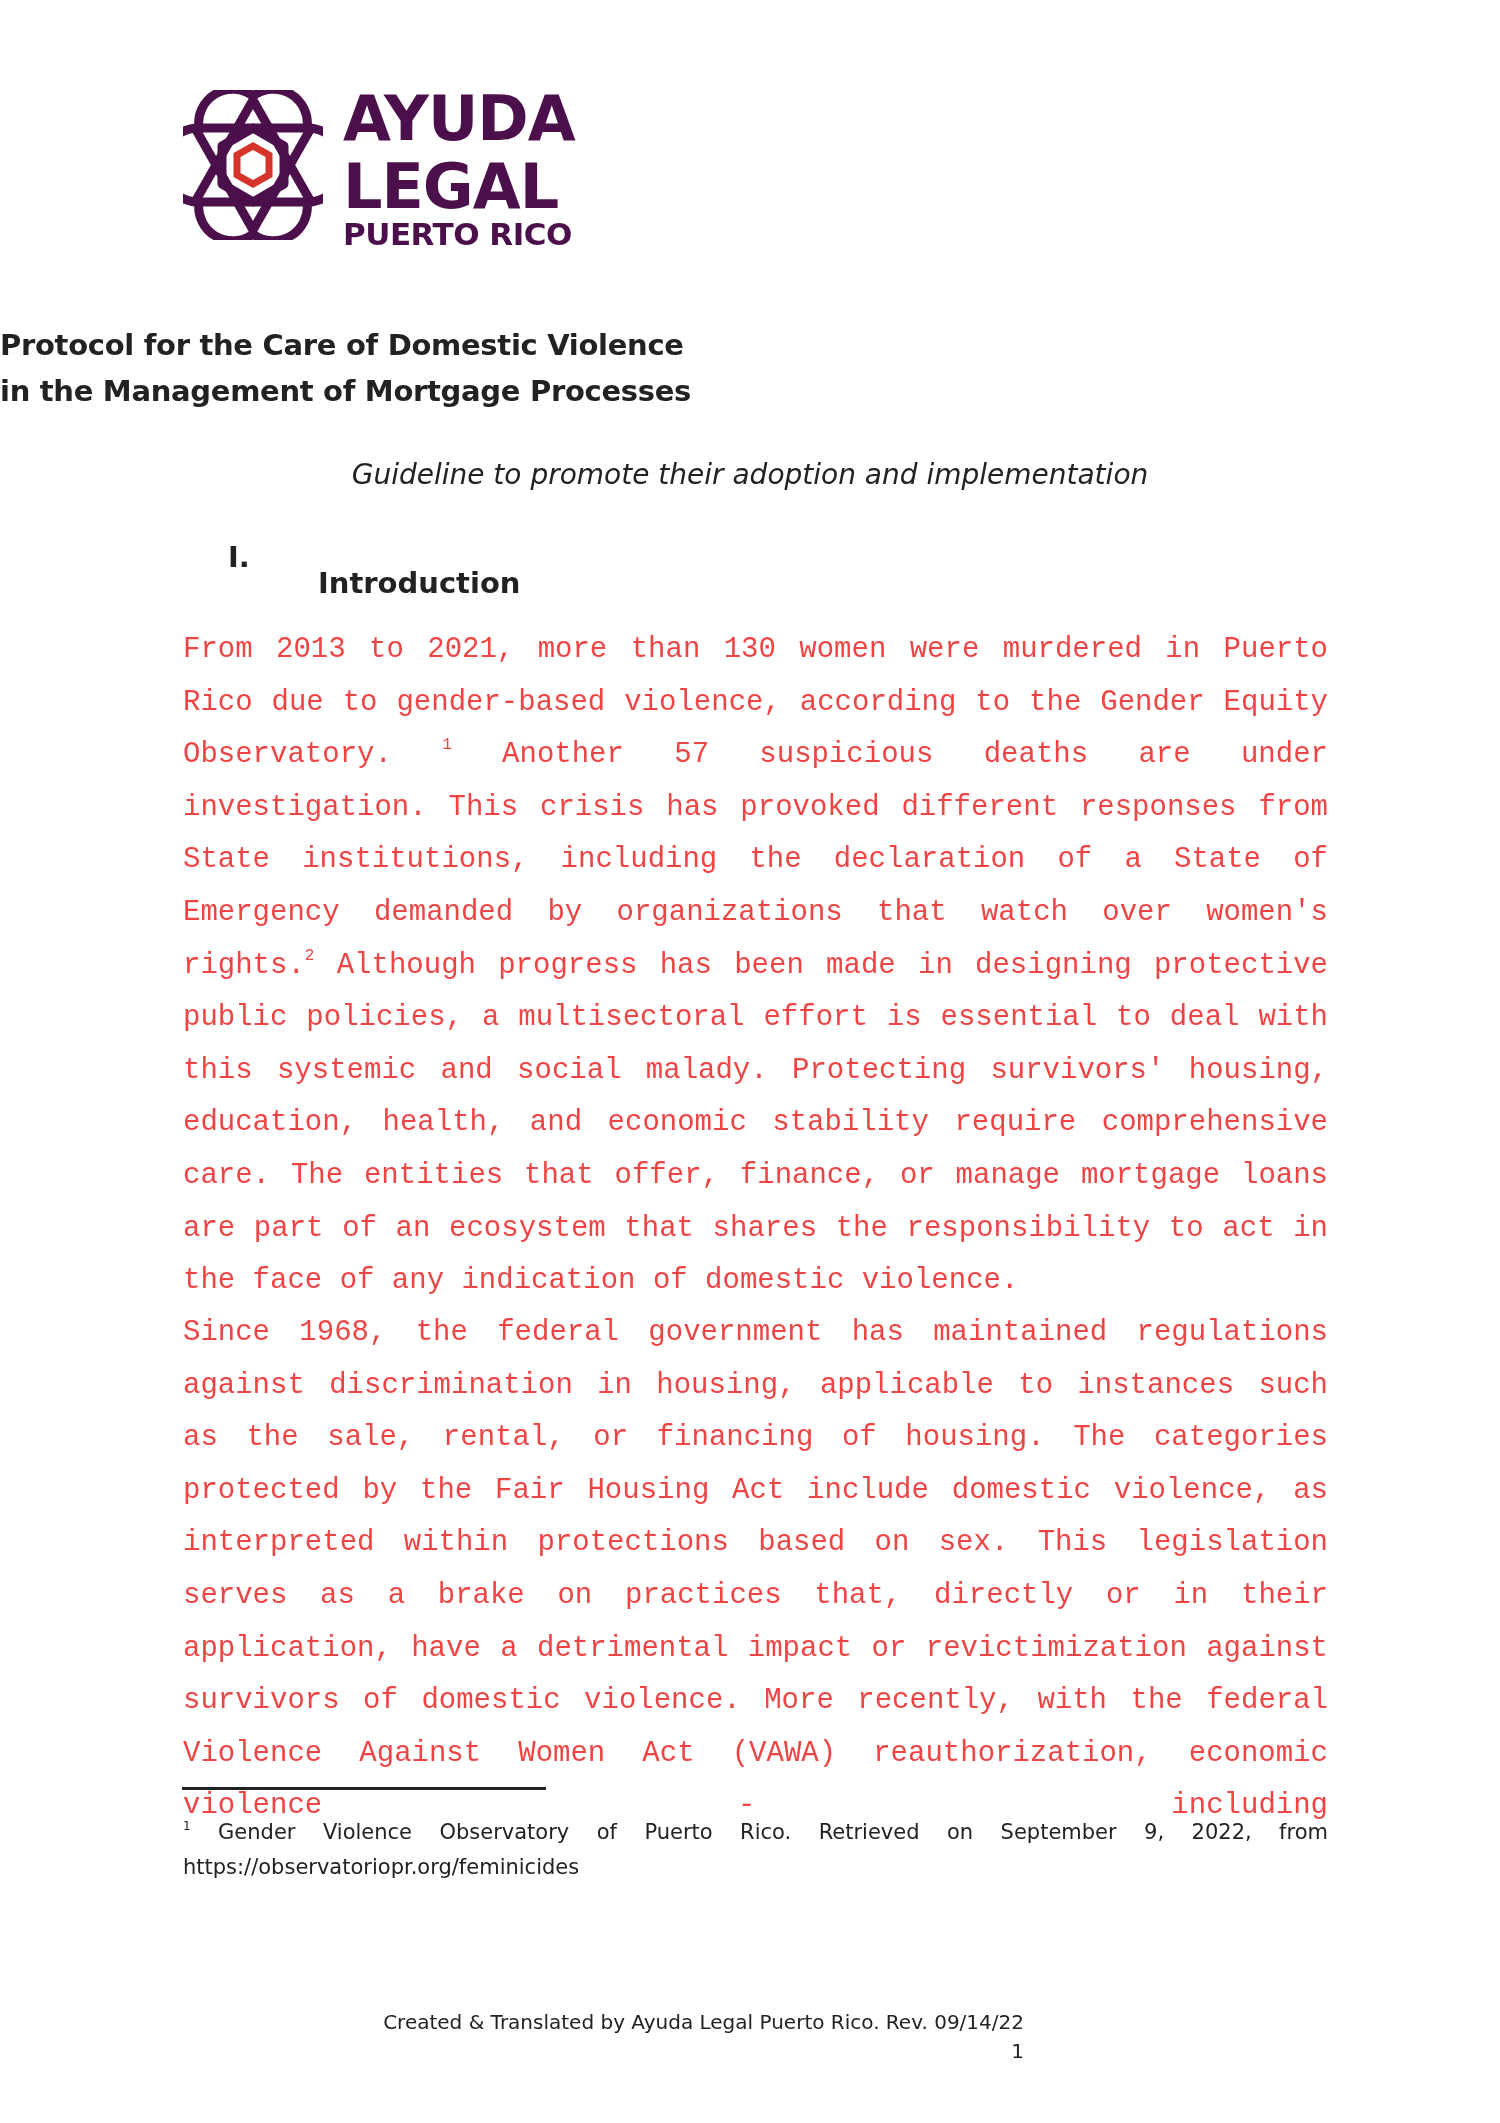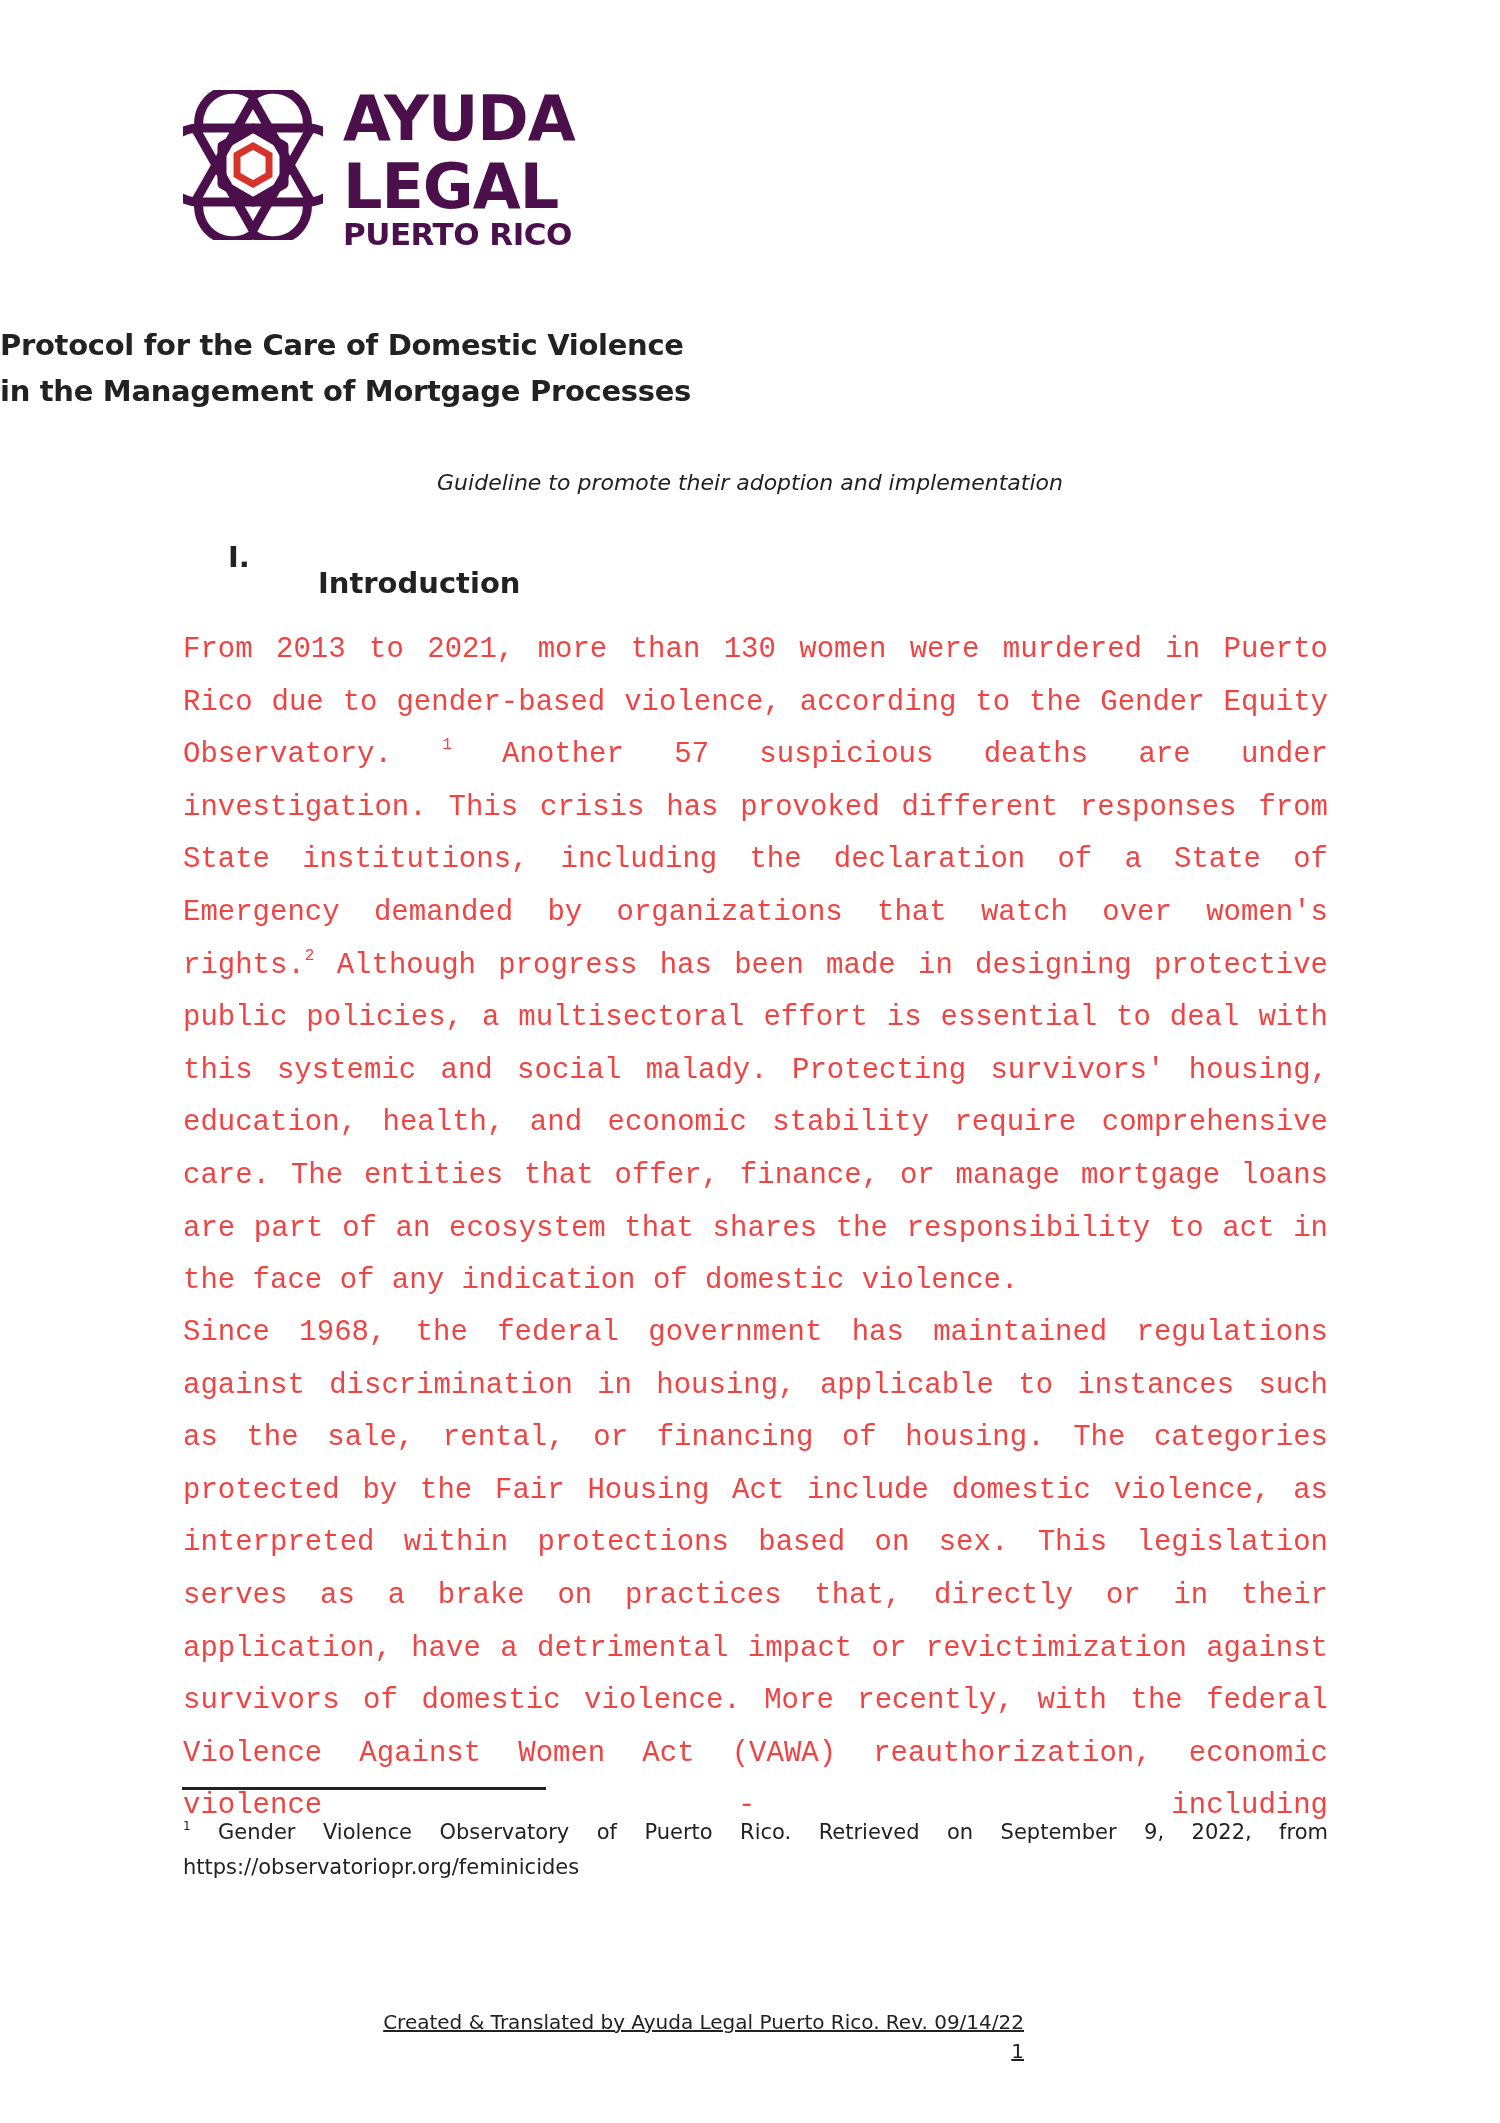--- a/index.html
+++ b/index.html
@@ -15,22 +15,22 @@
   .logo-line1, .logo-line2 { display: block; font-size: 62px; letter-spacing: -1px; }
   .logo-line1 { margin-top: 0px; }
   .logo-line2 { margin-top: 6px; }
   .logo-line3 { display: block; font-size: 31px; margin-top: 1px; letter-spacing: -0.5px; }
 
   
   .title { position: absolute; left: 0; width: 1500px; top: 322px; 
            font-family: "DejaVu Sans", sans-serif; font-weight: bold; font-size: 29px;
            line-height: 46px; color: #222; letter-spacing: -0.3px; }
   .subtitle { position: absolute; left: 0; width: 1500px; top: 458px; text-align: center;
-              font-family: "DejaVu Sans", sans-serif; font-style: italic; font-size: 22px;
-              color: #222; margin-top: 12px; }
+              font-family: "DejaVu Sans", sans-serif; font-style: italic; font-size: 28px;
+              color: #222; }
 
   
   .section-heading { position: absolute; top: 540px; left: 228px; font-weight: bold;
                      font-size: 29px; color: #222; font-family: "DejaVu Sans", sans-serif; }
   .section-num { position: absolute; left: 0; top: 0; }
   .section-title { position: absolute; left: 90px; top: 0; white-space: nowrap; margin-top: 26px; }
 
   
   .para { position: absolute; left: 183px; width: 1145px; font-size: 29px;
           line-height: 52.6px; text-align: justify; color: #ef4444;
@@ -42,21 +42,21 @@
 
   
   .fn-rule { position: absolute; left: 182px; top: 1787px; width: 364px; height: 3px; background: #222; }
   .footnotes { position: absolute; left: 183px; top: 1815px; width: 1145px; font-size: 21px;
                line-height: 35px; color: #222; text-align: justify; font-family: "DejaVu Sans", sans-serif; }
   .footnote sup { font-size: 12px; line-height: 0; vertical-align: 9px; }
   .fn1 { text-align-last: left; }
 
   
   .footer { position: absolute; right: 172px; top: 2008px; text-align: right; font-size: 20px;
-            line-height: 29px; color: #222; font-family: "DejaVu Sans", sans-serif; text-decoration: underline; }
+            line-height: 29px; color: #222; font-family: "DejaVu Sans", sans-serif; }
   .footer span { display: block; }
 </style>
 </head>
 <body>
 
 <div class="page">
 
   <div class="logo">
     <svg class="logo-emblem" viewBox="0 0 140 150" xmlns="http://www.w3.org/2000/svg">
       <g fill="none" stroke="#4b0f4c" stroke-width="9" stroke-linejoin="round">

